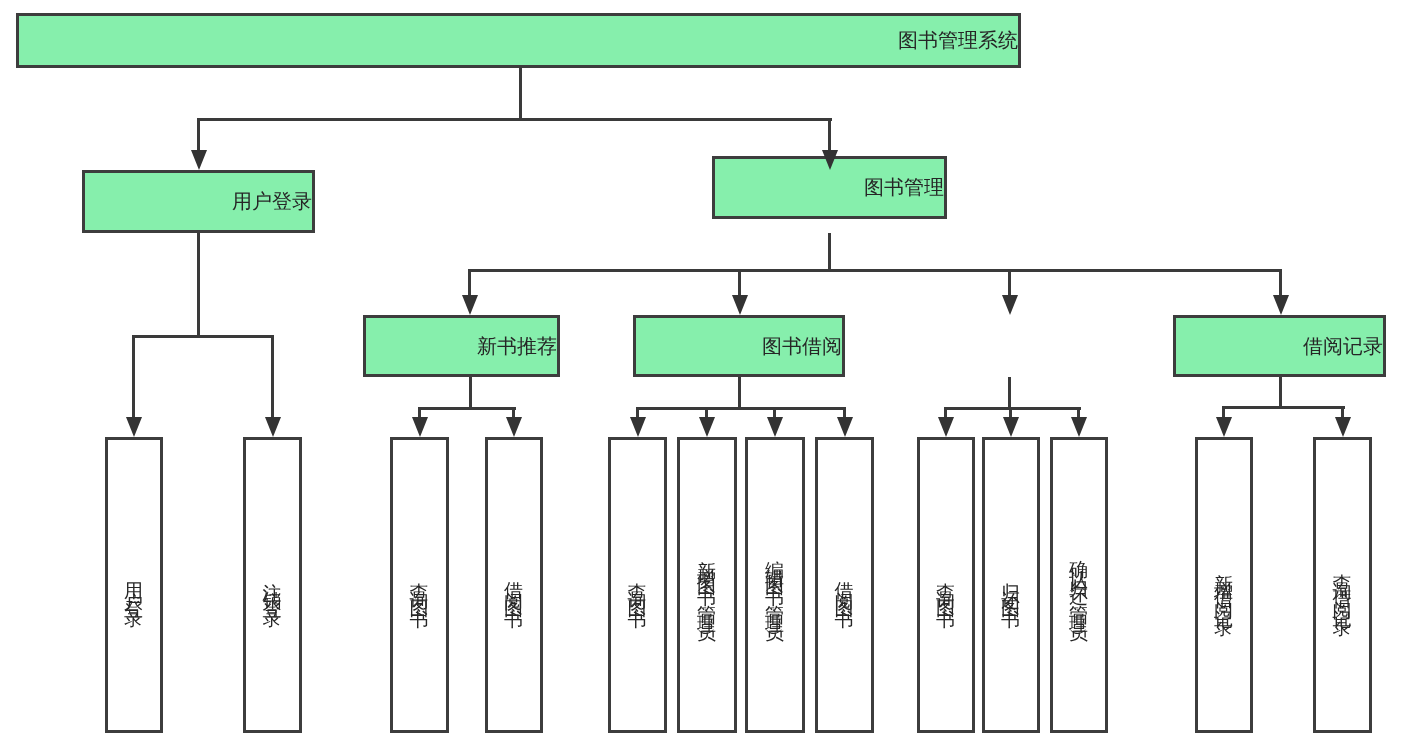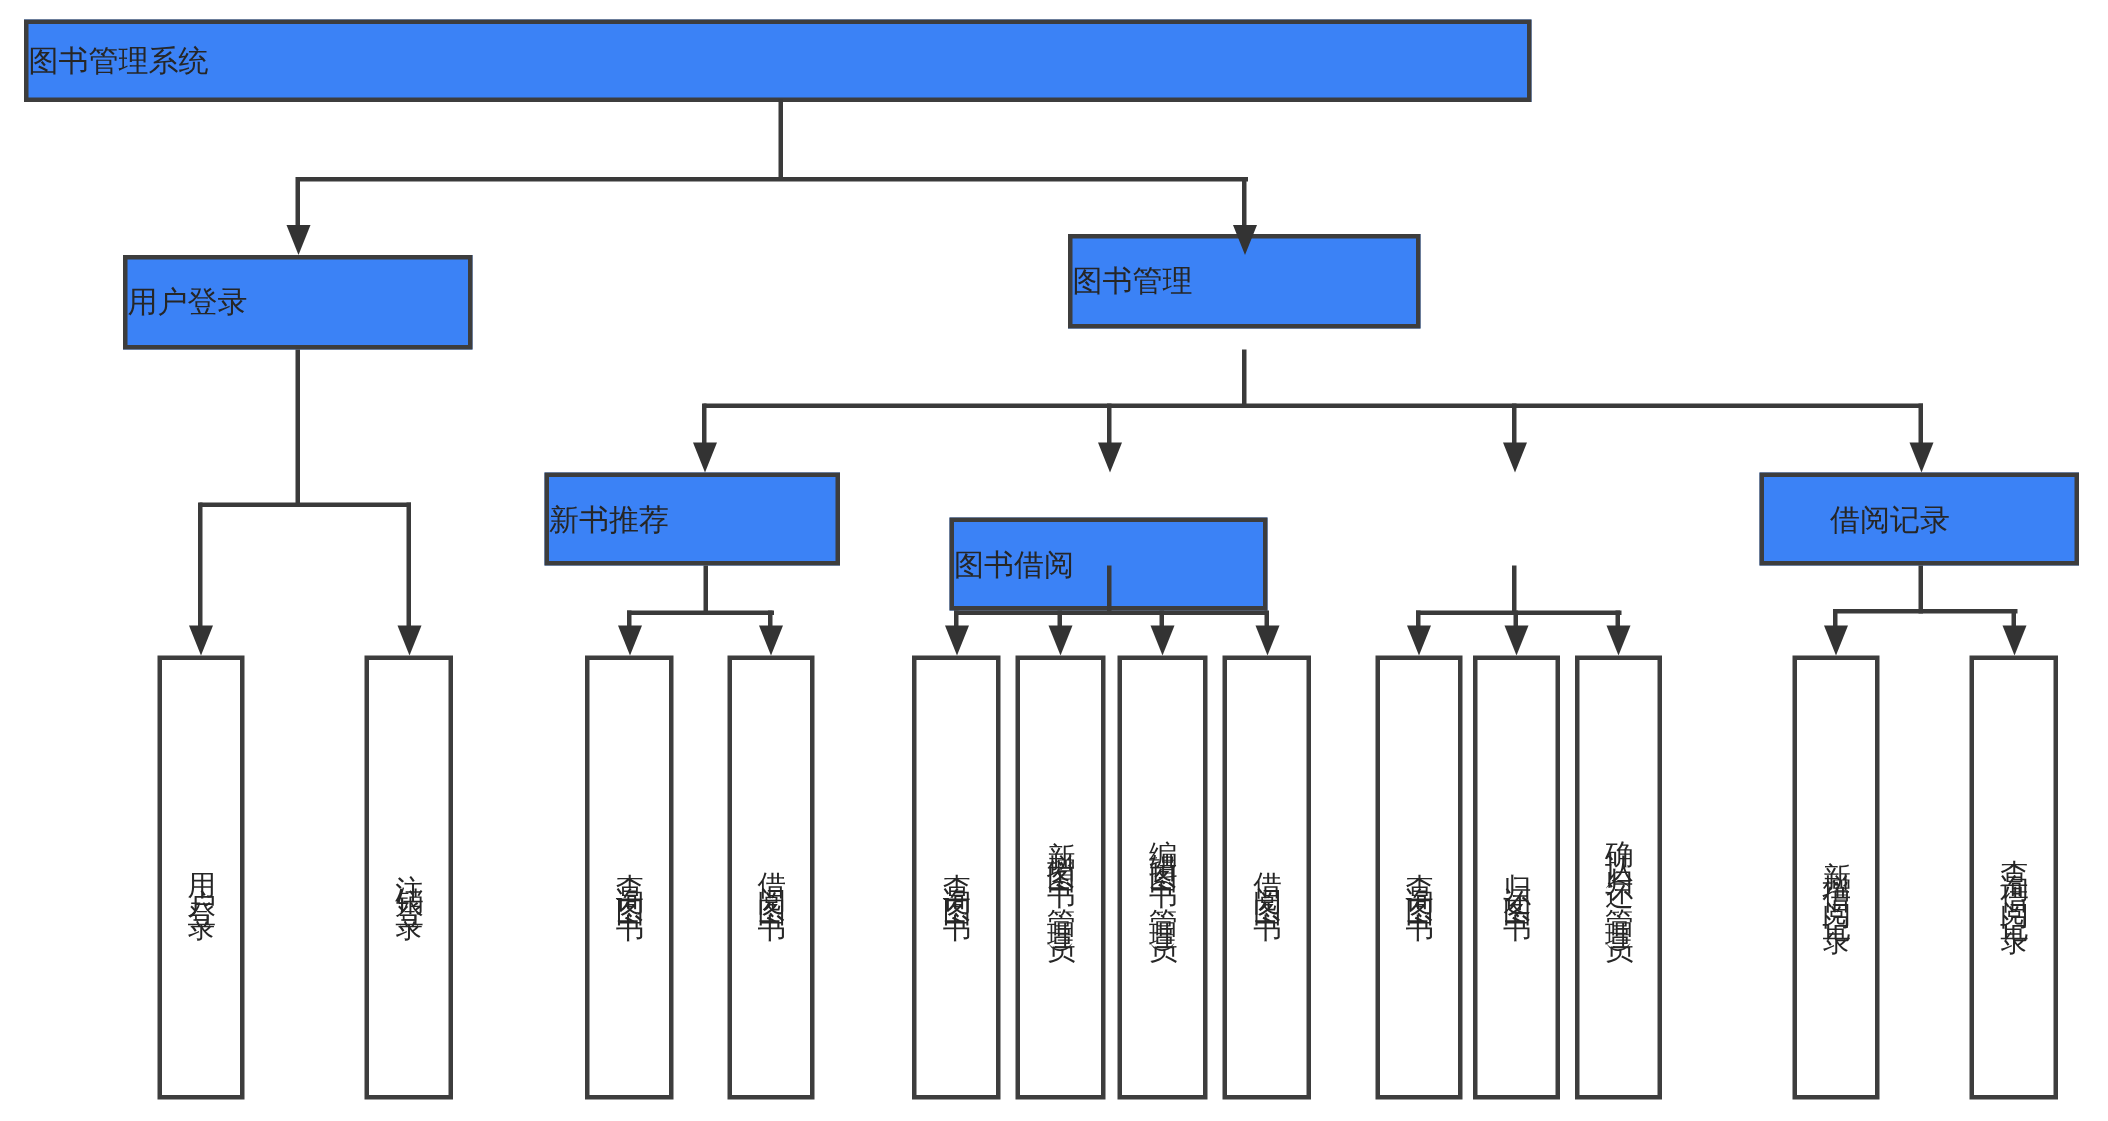--- a/index.html
+++ b/index.html
@@ -2,22 +2,22 @@
 <html><head>
 <meta charset="utf-8">
 <style>
   html,body{margin:0;padding:0;background:#ffffff;}
   .canvas{
     position:relative;width:1405px;height:747px;background:#ffffff;overflow:hidden;
     font-family:"DejaVu Sans","Liberation Sans",sans-serif;
   }
   
   .hbox{
-    position:absolute;box-sizing:border-box;background:#3b82f6;
-    border:3px solid #3d3d3d;display:flex;align-items:center;justify-content:flex-start;
+    position:absolute;box-sizing:border-box;background:#86efac;
+    border:3px solid #3d3d3d;display:flex;align-items:center;justify-content:flex-end;
   }
   .hbox span{font-size:20px;color:#262626;white-space:nowrap;}
   
   .vbox{
     position:absolute;box-sizing:border-box;background:#ffffff;top:437px;height:296px;
     border:3px solid #3d3d3d;display:flex;align-items:center;justify-content:center;
   }
   .vbox span{
     writing-mode:vertical-rl;text-orientation:mixed;
     font-size:19px;letter-spacing:9px;line-height:1;color:#262626;white-space:nowrap;
@@ -44,21 +44,21 @@
   <div class="hbox" style="left:82px;top:170px;width:233px;height:63px;">
     <span>用户登录</span>
   </div>
   <div class="hbox" style="left:712px;top:156px;width:235px;height:63px;">
     <span>图书管理</span>
   </div>
 
   <div class="hbox" style="left:363px;top:315px;width:197px;height:62px;">
     <span>新书推荐</span>
   </div>
-  <div class="hbox" style="left:633px;top:315px;width:212px;height:62px;margin-top:30px;">
+  <div class="hbox" style="left:633px;top:315px;width:212px;height:62px;">
     <span>图书借阅</span>
   </div>
   <div class="hbox" style="left:1173px;top:315px;width:213px;height:62px;padding-left:44px;">
     <span>借阅记录</span>
   </div>
 
   <div class="vbox" style="left:105px;width:58px;">
     <span>用户登录</span>
   </div>
   <div class="vbox" style="left:243px;width:59px;">

